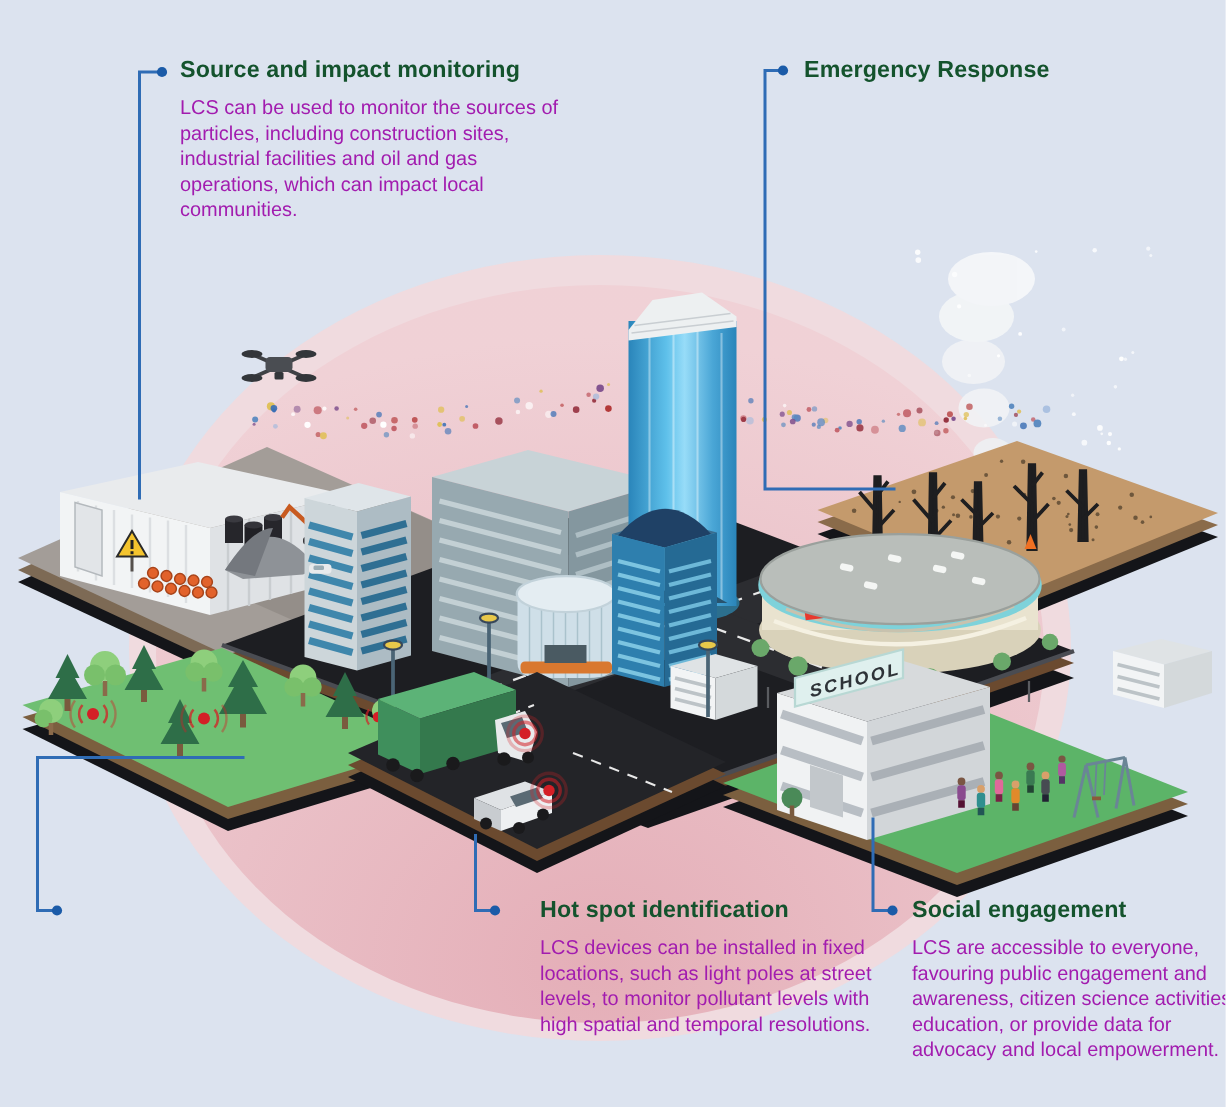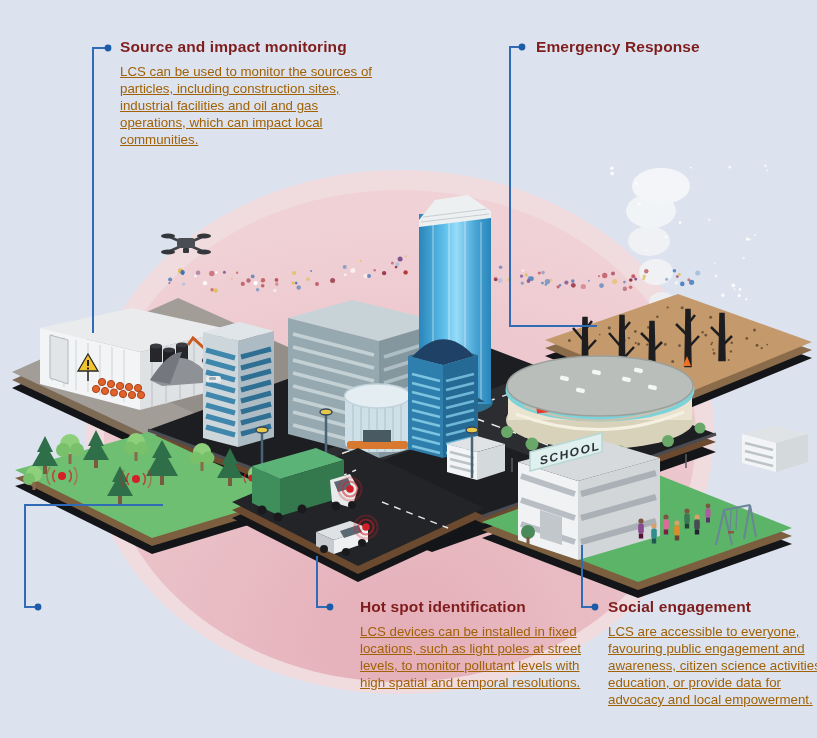--- a/index.html
+++ b/index.html
@@ -1,21 +1,21 @@
 <!DOCTYPE html>
 <html><head>
 <meta charset="utf-8">
 <style>
   html,body{margin:0;padding:0;}
   body{font-family:"Liberation Sans", sans-serif;}
   .stage{position:relative;width:817px;height:738px;background:#dce3ef;overflow:hidden;}
   .scene{position:absolute;left:0;top:0;}
   .callout{position:absolute;z-index:5;}
-  .callout h3{margin:0 0 7px 0;font-size:15.5px;font-weight:bold;color:#7f1d1d;letter-spacing:.1px;}
-  .callout p{margin:0;font-size:13.3px;line-height:1.28;color:#a16207;text-decoration:underline;}
+  .callout h3{margin:0 0 7px 0;font-size:15.5px;font-weight:bold;color:#14532d;letter-spacing:.1px;}
+  .callout p{margin:0;font-size:13.3px;line-height:1.28;color:#a21caf;}
   .c-tl{left:120px;top:38px;width:256px;}
   .c-tr{left:536px;top:38px;width:274px;}
   .c-bl{left:48px;top:598px;width:240px;}
   .c-bc{left:360px;top:598px;width:236px;}
   .c-br{left:608px;top:598px;width:222px;}
 </style>
 </head>
 <body>
 
 <div class="stage">

